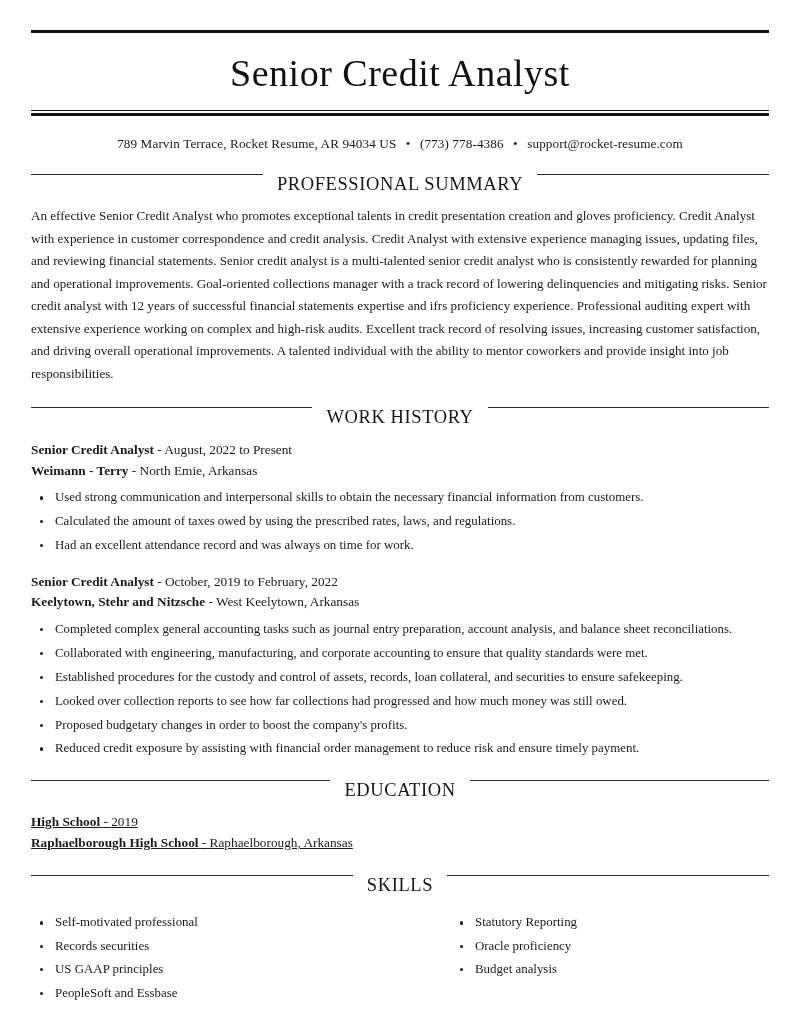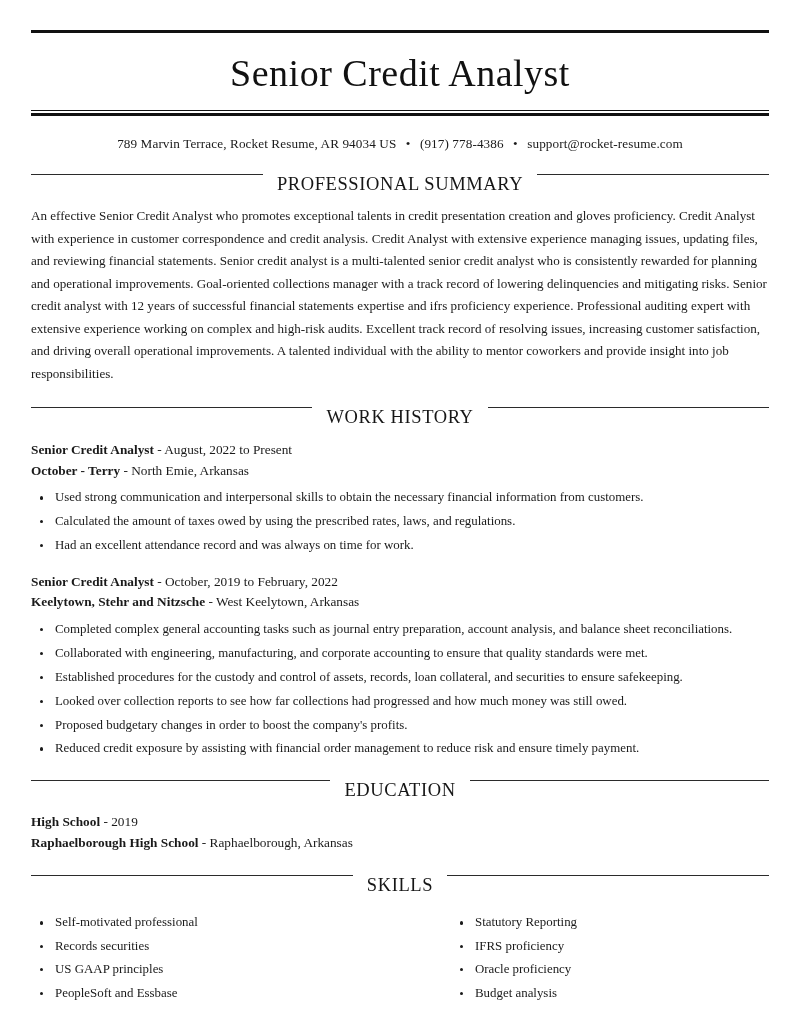--- a/index.html
+++ b/index.html
@@ -133,20 +133,21 @@
     border-radius: 50%;
   }
 
   .work-wrap { margin-top: 2px; }
 
   
   .edu-line {
     font-size: 13.3px;
     line-height: 1.6;
     color: #1a1a1a;
+    text-decoration: underline;
   }
   .edu-line .strong { font-weight: 700; }
 
   
   .skills-cols {
     display: flex;
     margin-top: 4px;
   }
   .skills-col {
     flex: 1 1 50%;
@@ -168,21 +169,21 @@
       <h1 class="doc-title">Senior Credit Analyst</h1>
     </div>
     <div class="rule-double">
       <div class="thin"></div>
       <div class="gap"></div>
       <div class="thick"></div>
     </div>
     <div class="contact-line">
       <span>789 Marvin Terrace, Rocket Resume, AR 94034 US</span>
       <span class="contact-sep">•</span>
-      <span>(917) 778-4386</span>
+      <span>(773) 778-4386</span>
       <span class="contact-sep">•</span>
       <span>support@rocket-resume.com</span>
     </div>
   </div>
 
   <div>
     <div class="section-head">
       <span class="line"></span>
       <span class="label">PROFESSIONAL SUMMARY</span>
       <span class="line"></span>
@@ -199,21 +200,21 @@
 
     <div class="work-wrap">
 
       <div class="job">
         <div class="job-line">
           <span class="strong">Senior Credit Analyst</span>
           <span class="sep">-</span>
           <span>August, 2022 to Present</span>
         </div>
         <div class="job-line">
-          <span class="strong">October - Terry</span>
+          <span class="strong">Weimann - Terry</span>
           <span class="sep">-</span>
           <span>North Emie, Arkansas</span>
         </div>
         <ul class="bullets">
           <li>Used strong communication and interpersonal skills to obtain the necessary financial information from customers.</li>
           <li>Calculated the amount of taxes owed by using the prescribed rates, laws, and regulations.</li>
           <li>Had an excellent attendance record and was always on time for work.</li>
         </ul>
       </div>
 
@@ -273,21 +274,20 @@
           <li>Self-motivated professional</li>
           <li>Records securities</li>
           <li>US GAAP principles</li>
           <li>PeopleSoft and Essbase</li>
 
         </ul>
       </div>
       <div class="skills-col right">
         <ul class="bullets">
           <li>Statutory Reporting</li>
-          <li>IFRS proficiency</li>
           <li>Oracle proficiency</li>
           <li>Budget analysis</li>
 
         </ul>
       </div>
     </div>
   </div>
 
 </div>
 

